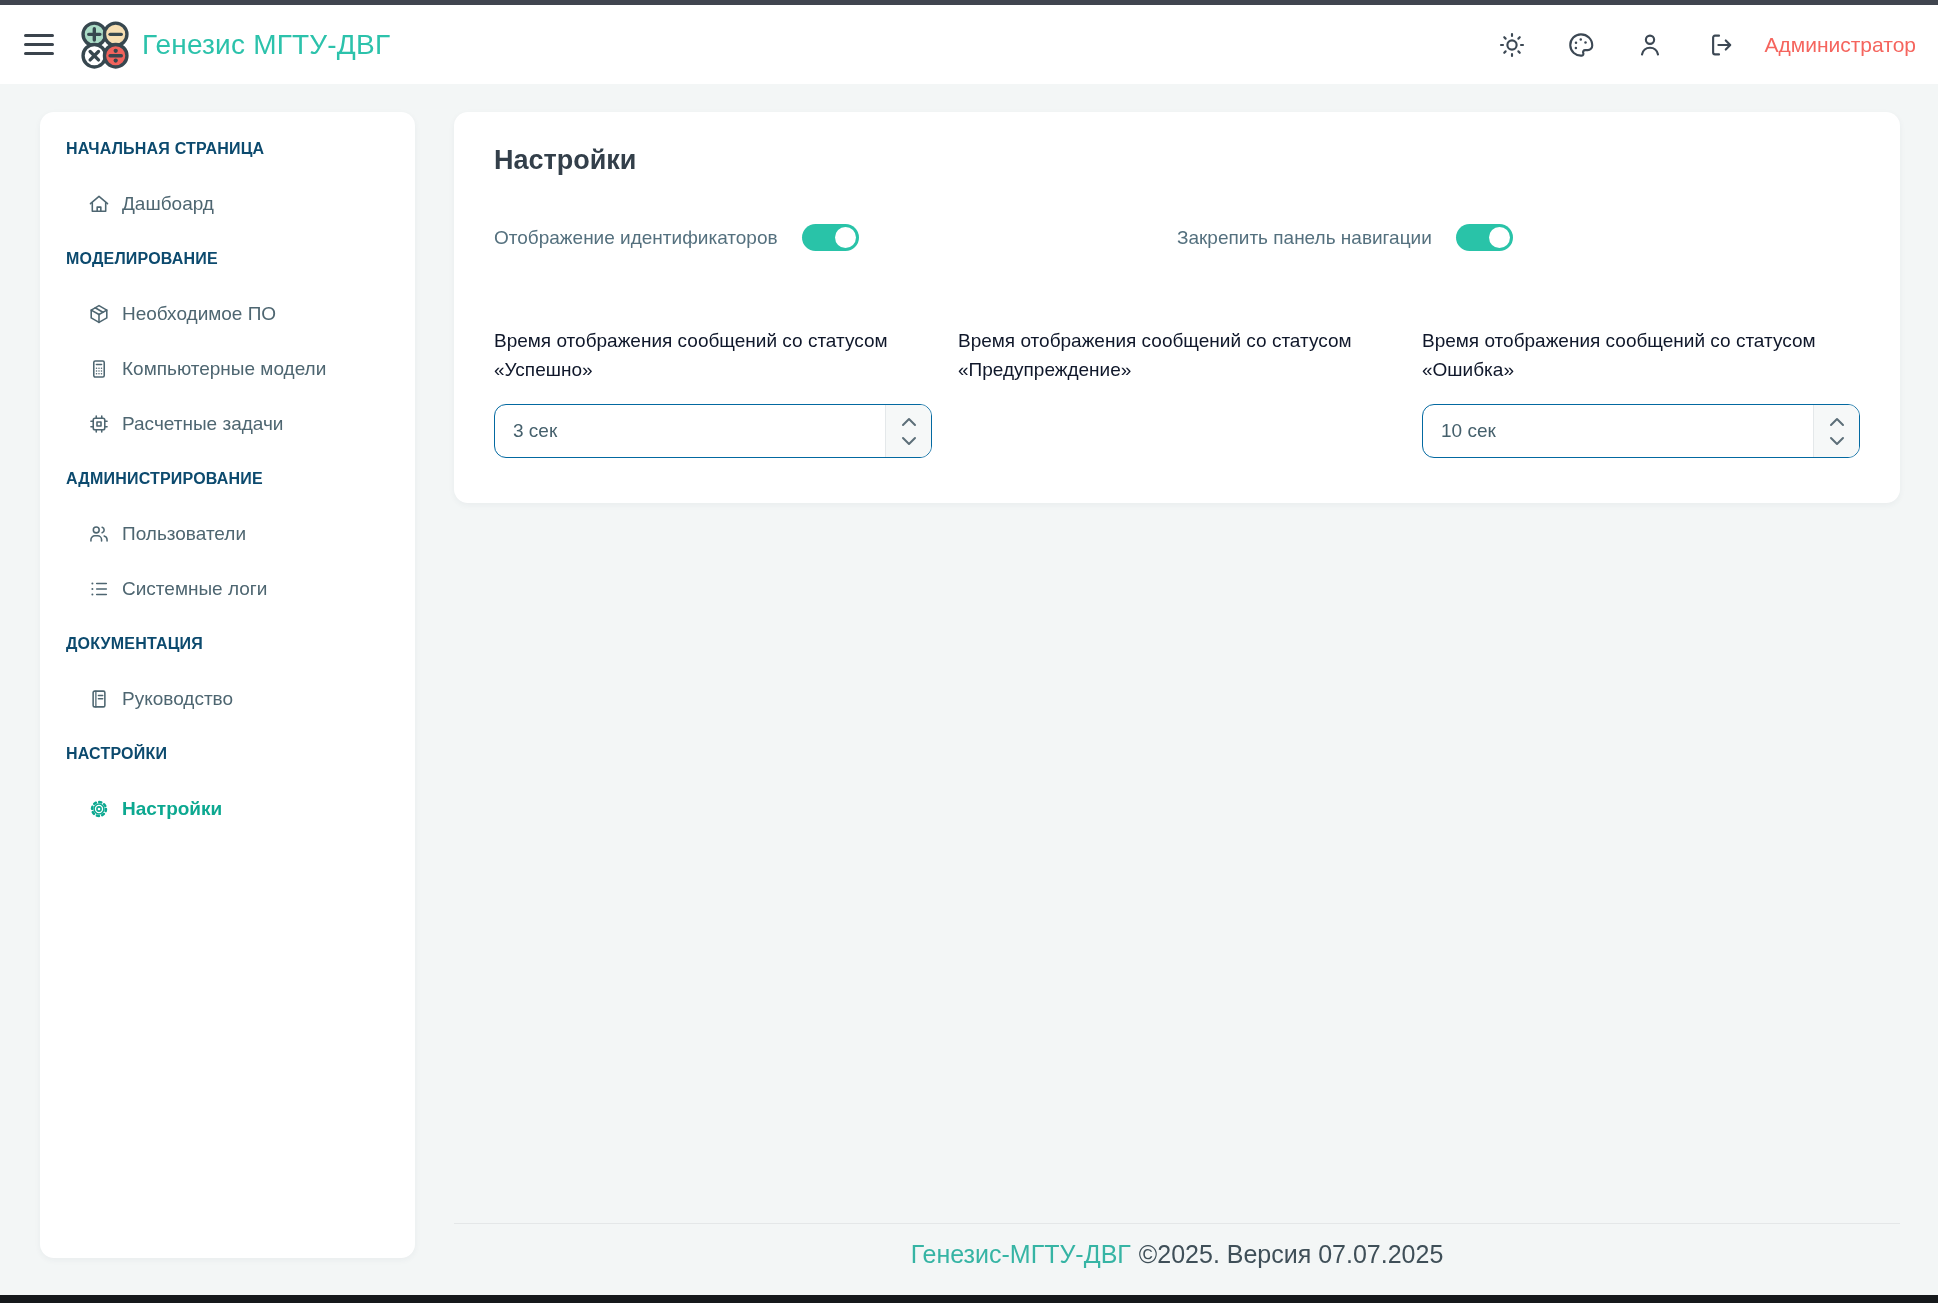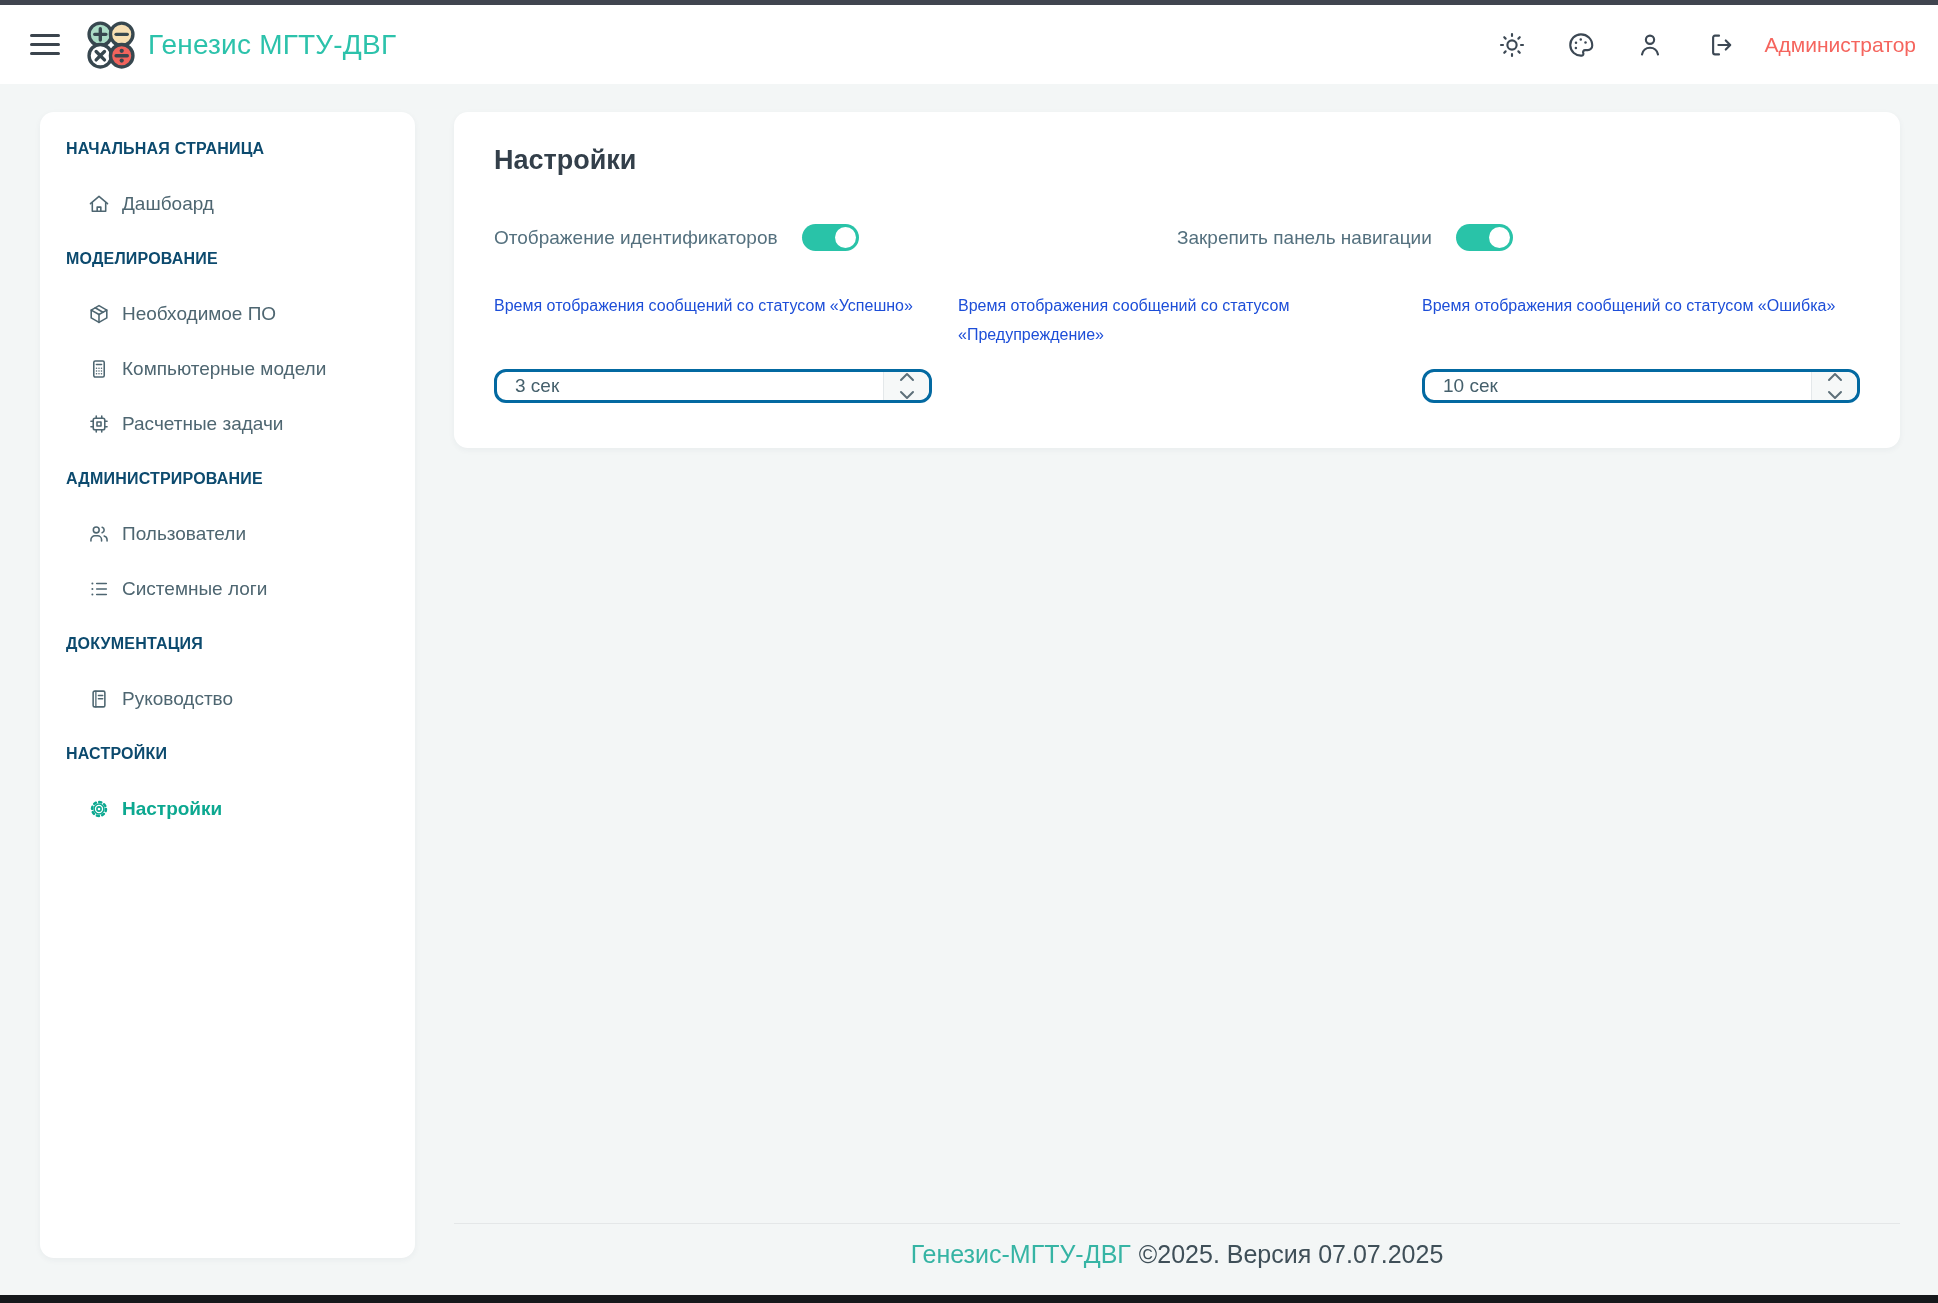--- a/index.html
+++ b/index.html
@@ -13,21 +13,21 @@
   svg { display:block; }
 
   
   .top-strip { height:5px; background:#40454f; flex:0 0 auto; }
   .bottom-strip { height:8px; background:#15181b; flex:0 0 auto; }
 
   
   .app-header {
     height:79px; background:#ffffff; flex:0 0 auto;
     display:flex; align-items:center;
-    padding:0 22px 0 30px;
+    padding:0 22px 0 24px;
   }
   .menu-btn {
     width:34px; height:30px; border:none; background:none; cursor:pointer;
     display:flex; flex-direction:column; justify-content:center; gap:6px;
   }
   .menu-btn span { height:3px; width:30px; border-radius:2px; background:#3b444d; }
   .logo-box { margin-left:20px; }
   .brand {
     margin-left:10px;
     font-size:28px; font-weight:500; color:#2cc2ab;
@@ -91,26 +91,27 @@
   .switch::after {
     content:""; position:absolute; top:3px; right:3px;
     width:21px; height:21px; border-radius:50%; background:#ffffff;
   }
 
   .fields-row {
     display:grid; grid-template-columns:repeat(3,1fr); gap:26px;
     margin-top:40px;
   }
   .f-label {
-    font-size:16px; color:#1d4ed8; line-height:29px; min-height:58px;
+    font-size:19px; color:#0f172a; line-height:29px; min-height:58px;
     margin-bottom:20px;
+    margin-top:35px;
   }
   .num-input {
-    position:relative; height:34px; background:#ffffff;
-    border:3px solid #0369a1; border-radius:12px;
+    position:relative; height:54px; background:#ffffff;
+    border:1px solid #0369a1; border-radius:12px;
   }
   .num-input input {
     width:100%; height:100%; border:none; background:transparent; outline:none;
     padding:0 56px 0 18px; font-size:19px; color:#45606c;
     font-family:"Liberation Sans","DejaVu Sans",sans-serif;
   }
   .stepper {
     position:absolute; right:0; top:0; bottom:0; width:46px;
     background:#f6f8f8; border-left:1px solid #e4e8ea;
     border-radius:0 11px 11px 0;

